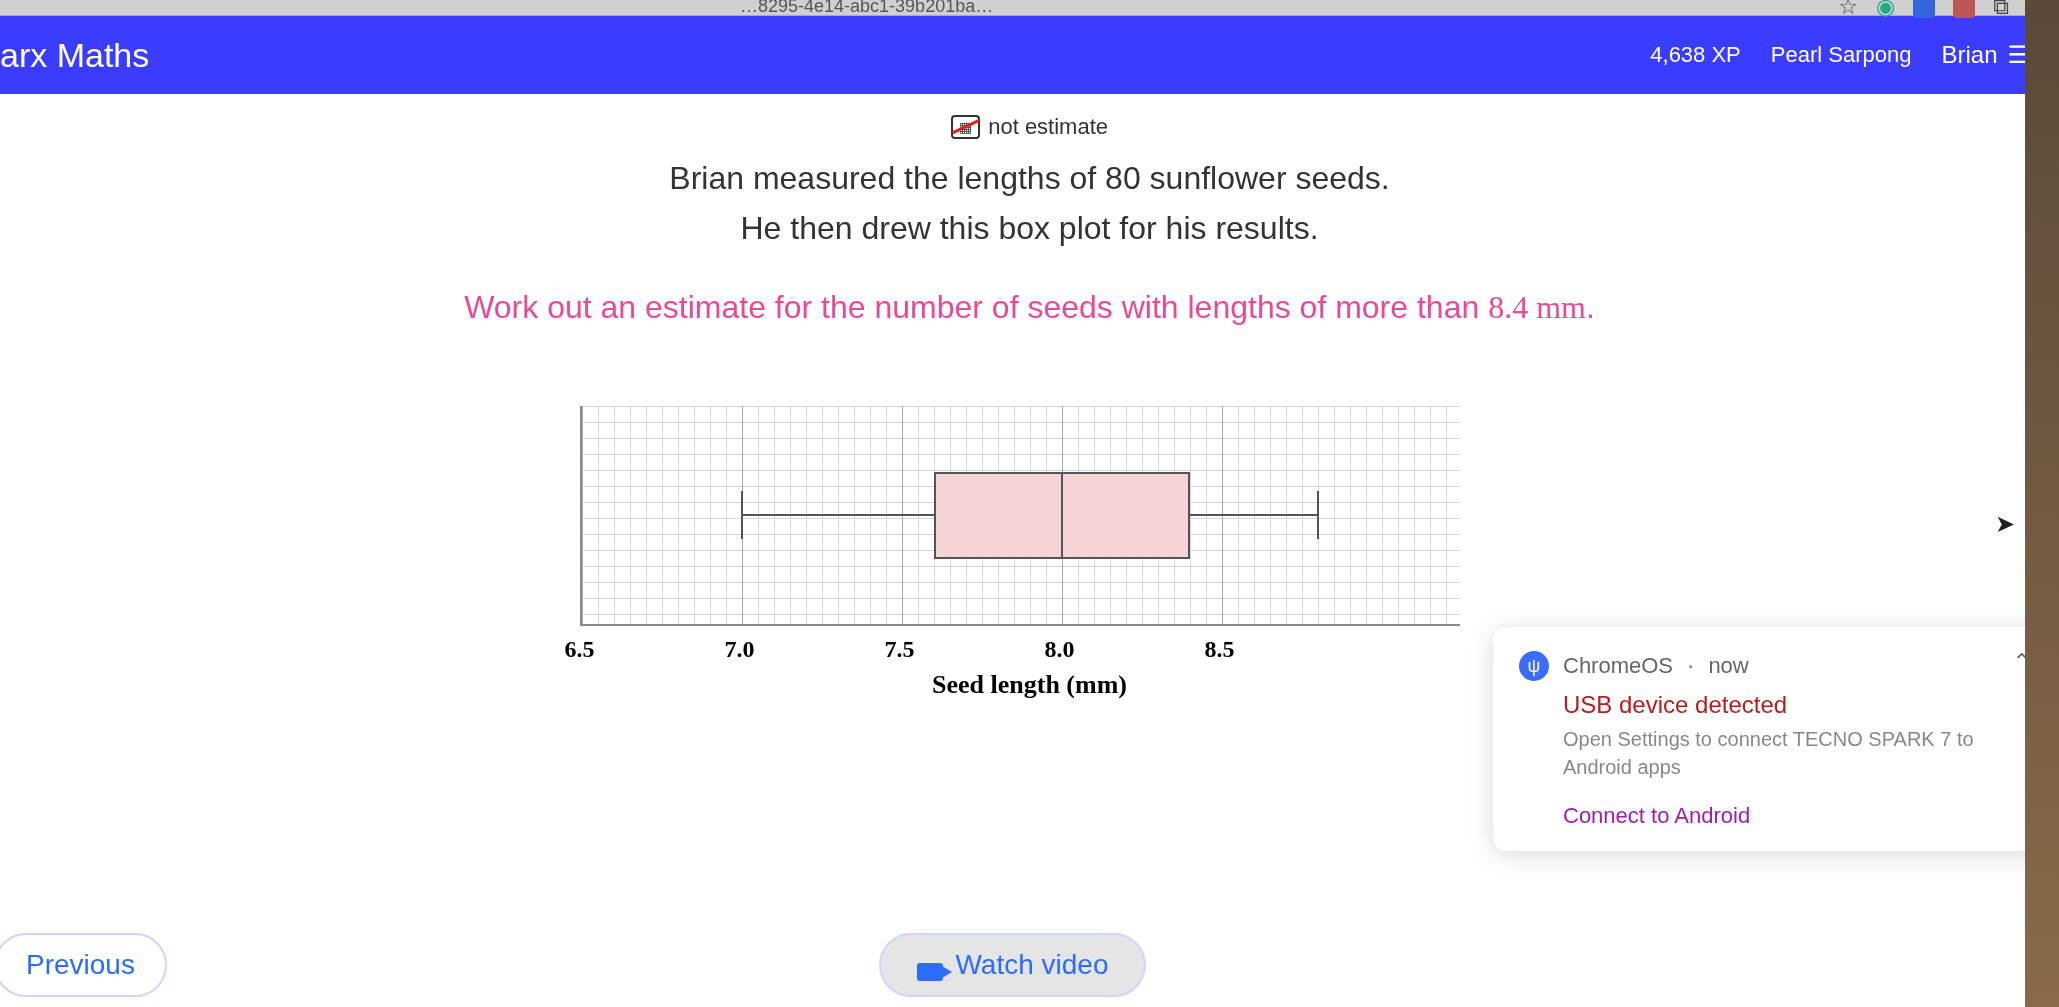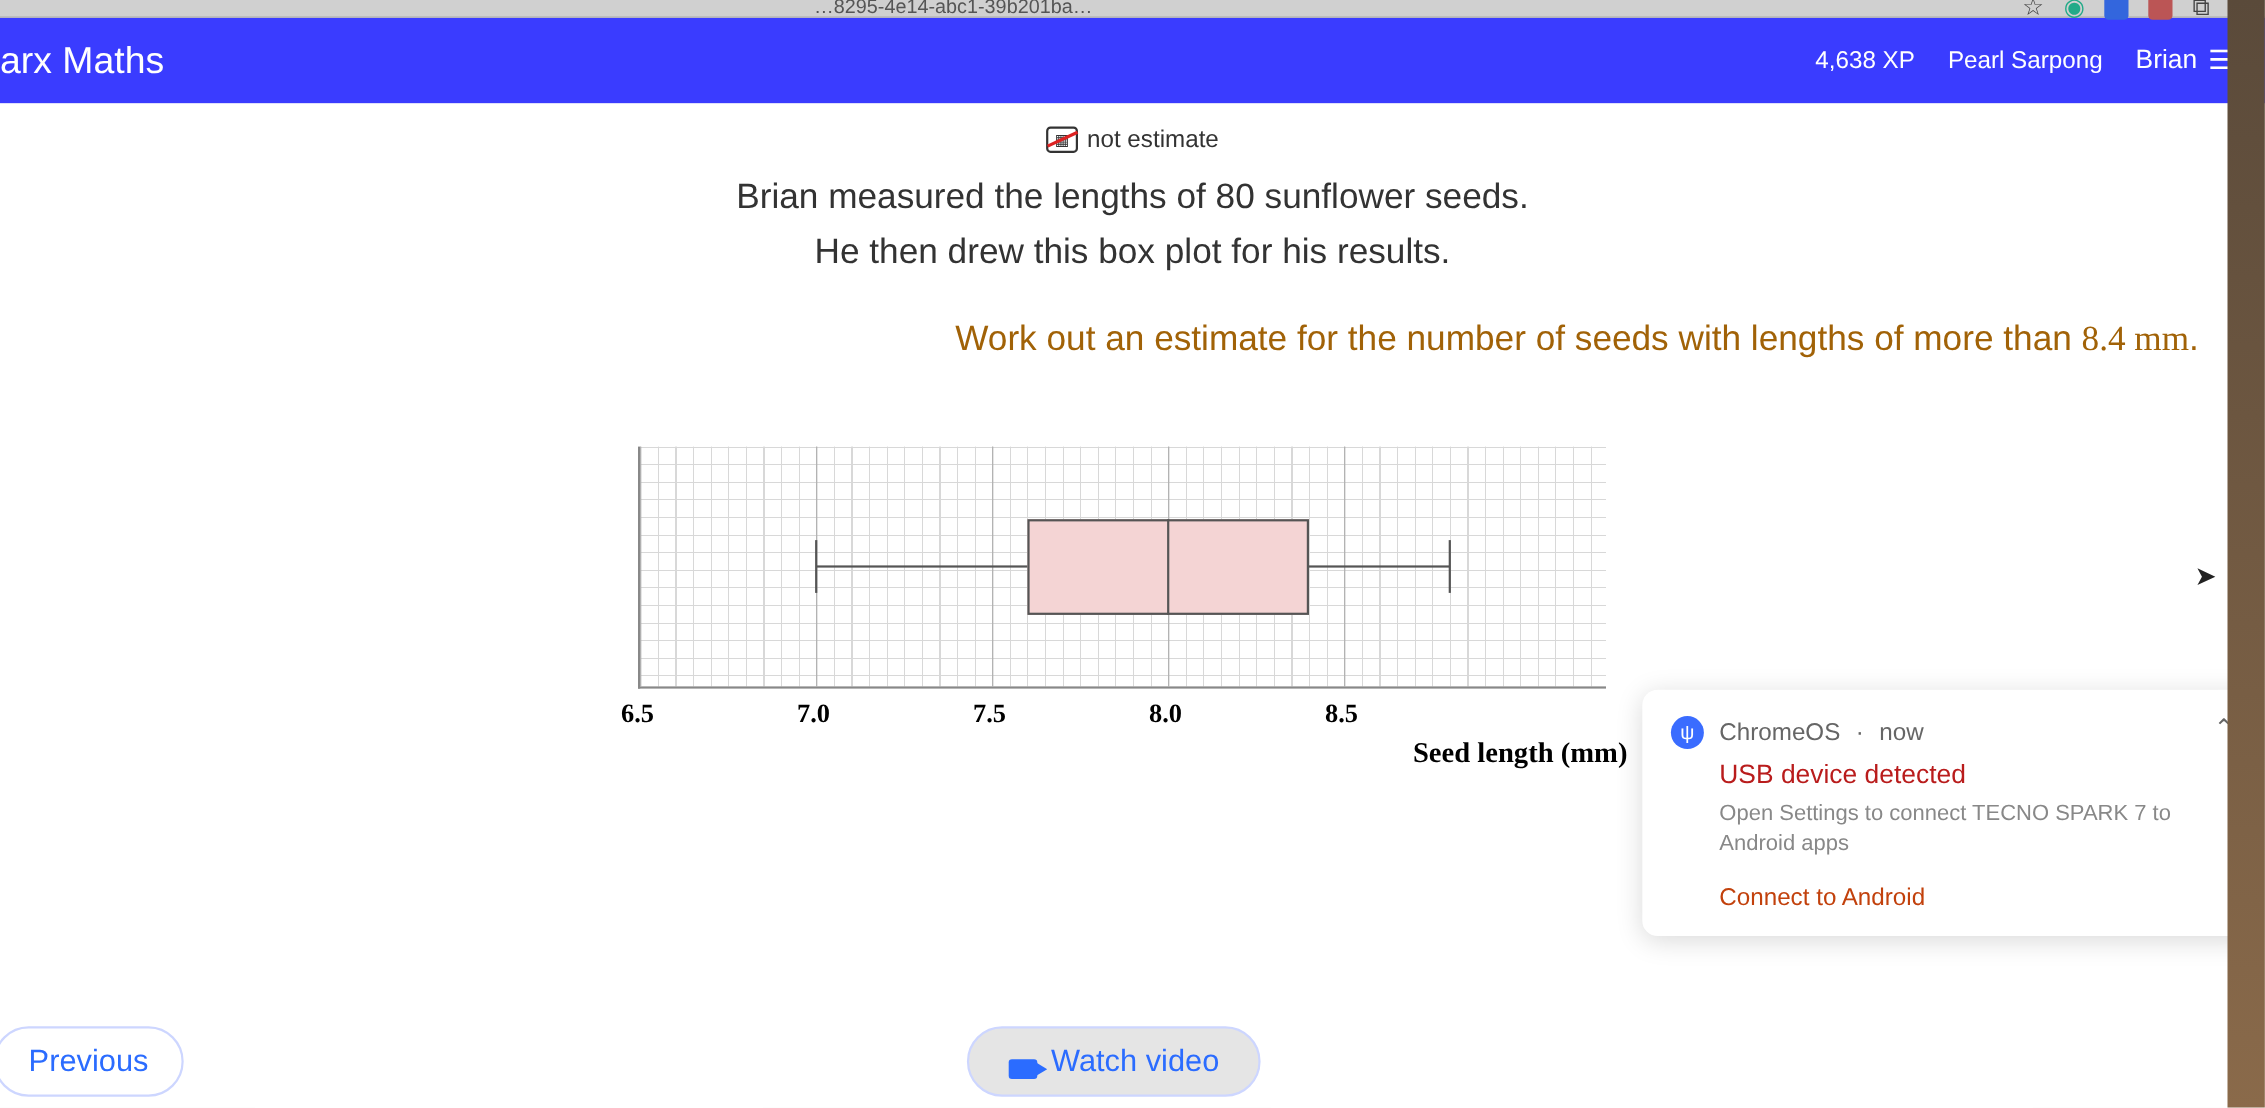--- a/index.html
+++ b/index.html
@@ -15,53 +15,53 @@
 .header-right { display:flex; align-items:center; gap:30px; font-size:22px; }
 .menu-btn { display:flex; align-items:center; gap:10px; font-size:24px; }
 
 .not-allowed-bar { text-align:center; padding:10px 0 14px; background:#fff; }
 .na-badge { display:inline-flex; align-items:center; gap:8px; font-size:22px; color:#333; }
 .na-icon { border:2px solid #333; border-radius:4px; padding:2px 6px; font-size:14px; position:relative; }
 .na-icon::after { content:""; position:absolute; width:30px; height:3px; background:#d22; transform:rotate(-25deg); left:-2px; top:8px; }
 
 .content { background:#fff; padding:10px 60px 40px; position:relative; height:calc(100% - 90px); }
 .q-intro { text-align:center; font-size:32px; color:#333; line-height:1.55; margin-bottom:36px; }
-.q-task { text-align:right; font-size:32px; color:#a16207; margin-bottom:80px; }
+.q-task { text-align:center; font-size:32px; color:#ec4899; margin-bottom:80px; }
 .num { font-family: 'Times New Roman', serif; }
 
 
 .chart-wrap { width:900px; margin:0 auto; }
 .grid { position:relative; width:880px; height:220px; border-left:2px solid #888; border-bottom:2px solid #888; background-image:
   repeating-linear-gradient(to right,#d8d8d8 0,#d8d8d8 1px,transparent 1px,transparent 16px),
   repeating-linear-gradient(to bottom,#d8d8d8 0,#d8d8d8 1px,transparent 1px,transparent 16px);
 }
 .grid .major { position:absolute; top:0; bottom:0; width:1.5px; background:#aaa; }
 .bp-line { position:absolute; height:2px; background:#555; top:50%; transform:translateY(-50%); }
 .whisker-cap { position:absolute; width:2px; height:48px; background:#555; top:50%; transform:translateY(-50%); }
 .box { position:absolute; top:30%; height:40%; background:#f4d4d4; border:2px solid #555; }
 .median { position:absolute; top:30%; height:40%; width:2px; background:#555; }
 
 .xticks { position:relative; width:880px; margin-top:10px; }
 .xtick { position:absolute; transform:translateX(-50%); font-size:24px; font-weight:600; font-family:'Times New Roman',serif; }
-.xlabel { text-align:right; font-size:26px; font-weight:600; margin-top:44px; font-family:'Times New Roman',serif; }
+.xlabel { text-align:center; font-size:26px; font-weight:600; margin-top:44px; font-family:'Times New Roman',serif; }
 
 
 .bottom-row { position:absolute; bottom:14px; left:12px; right:0; display:flex; align-items:center; }
 .prev-btn { color:#2b6cff; font-size:28px; border:2px solid #cdd6ff; border-radius:40px; padding:14px 30px; margin-left:-18px; background:#fff; }
 .watch-btn { margin:0 auto; color:#2b6cff; font-size:28px; border:2px solid #cdd6ff; border-radius:40px; padding:14px 36px; background:#e5e5e5; display:flex; align-items:flex-end; gap:12px; }
 .cam-icon { width:26px; height:18px; background:#2b6cff; border-radius:3px; position:relative; }
 .cam-icon::after { content:""; position:absolute; right:-9px; top:3px; border-left:10px solid #2b6cff; border-top:6px solid transparent; border-bottom:6px solid transparent; }
 
 
 .notif { position:absolute; right:6px; bottom:160px; width:560px; background:#fff; border-radius:14px; box-shadow:0 4px 24px rgba(0,0,0,.15); padding:24px 26px 22px; }
 .notif-head { display:flex; align-items:center; gap:14px; color:#666; font-size:22px; }
 .usb-ico { width:30px;height:30px;border-radius:50%; background:#3a6cff; color:#fff; display:flex;align-items:center;justify-content:center; font-size:18px;}
 .notif-title { font-size:24px; color:#b91c1c; margin:10px 0 6px 44px; }
 .notif-body { font-size:20px; color:#888; margin-left:44px; line-height:1.4; }
-.notif-action { color:#c2410c; font-size:22px; margin-left:44px; margin-top:22px; }
+.notif-action { color:#a21caf; font-size:22px; margin-left:44px; margin-top:22px; }
 .notif-chevron { position:absolute; right:22px; top:22px; font-size:22px; color:#666; }
 
 .right-dark { position:absolute; right:0; top:0; width:34px; height:100%; background:linear-gradient(#5a4a3a,#8a6a4a); }
 .cursor { position:absolute; right:44px; top:510px; font-size:24px; color:#222; }
 </style>
 </head>
 <body>
 
 <div class="browser-chrome">
   <span class="url-frag">…8295-4e14-abc1-39b201ba…</span>

